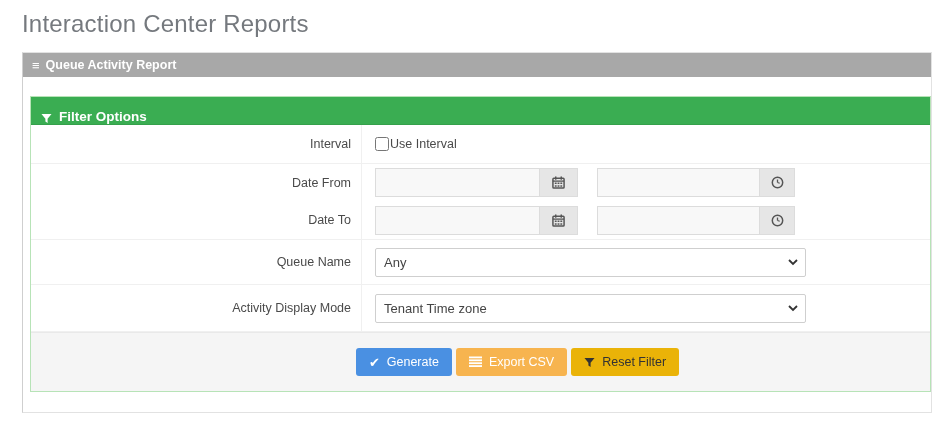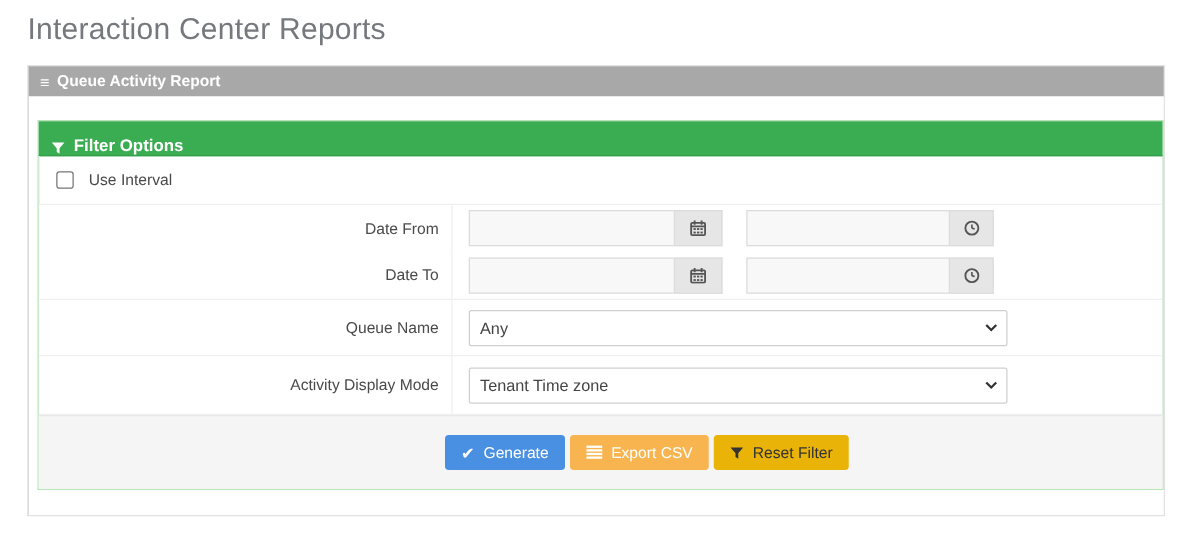--- a/index.html
+++ b/index.html
@@ -24,21 +24,21 @@
   .lbl-col { width:330px; display:flex; align-items:center; justify-content:flex-end;
     padding-right:10px; color:#4a4a4a; font-size:12.5px; }
   .fld-col { flex:1; border-left:1px solid #f0f0f0; display:flex; align-items:center; padding-left:13px; }
 
   .row-interval { height:39px; }
   .row-datefrom { height:37px; }
   .row-dateto { height:39px; }
   .row-queue { height:45px;justify-content:flex-end; }
   .row-tz { height:47px; }
 
-  .chk-wrap { display:flex; align-items:center; gap:12px; font-size:12.5px; color:#4a4a4a; }
+  .chk-wrap { display:flex; align-items:center; gap:1px; font-size:12.5px; color:#4a4a4a; }
   .chk { width:14px; height:14px; margin:0; accent-color:#fff; }
 
   .input-group { display:flex; height:29px; }
   .tx-input { border:1px solid #dcdcdc; background:#f8f8f8; height:29px; padding:0 8px;
     font-size:12.5px; color:#555; outline:none; font-family:inherit; }
   .date-in { width:165px; }
   .time-in { width:163px; }
   .addon { background:#e6e6e6; border:1px solid #dcdcdc; border-left:none; display:flex;
     align-items:center; justify-content:center; cursor:pointer; }
   .addon-cal { width:38px; }
@@ -78,20 +78,21 @@
     <div class="filter-panel">
 
       <div class="filter-header">
         <svg class="funnel-white" viewBox="0 0 12 12">
             <path d="M0.5 1h11L7.2 6.2V11L4.8 9.4V6.2L0.5 1z"></path>
           </svg>
         <span>Filter Options</span>
       </div>
 
       <div class="frow bordered row-interval">
+        <div class="lbl-col">Interval</div>
         <div class="fld-col">
           <label class="chk-wrap">
             <input type="checkbox" class="chk" style="">
             <span>Use Interval</span>
           </label>
         </div>
       </div>
 
       <div class="frow row-datefrom">
         <div class="lbl-col">Date From</div>

